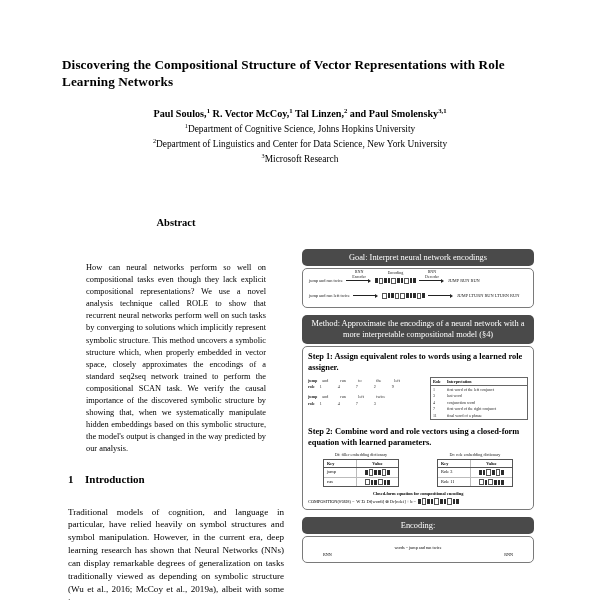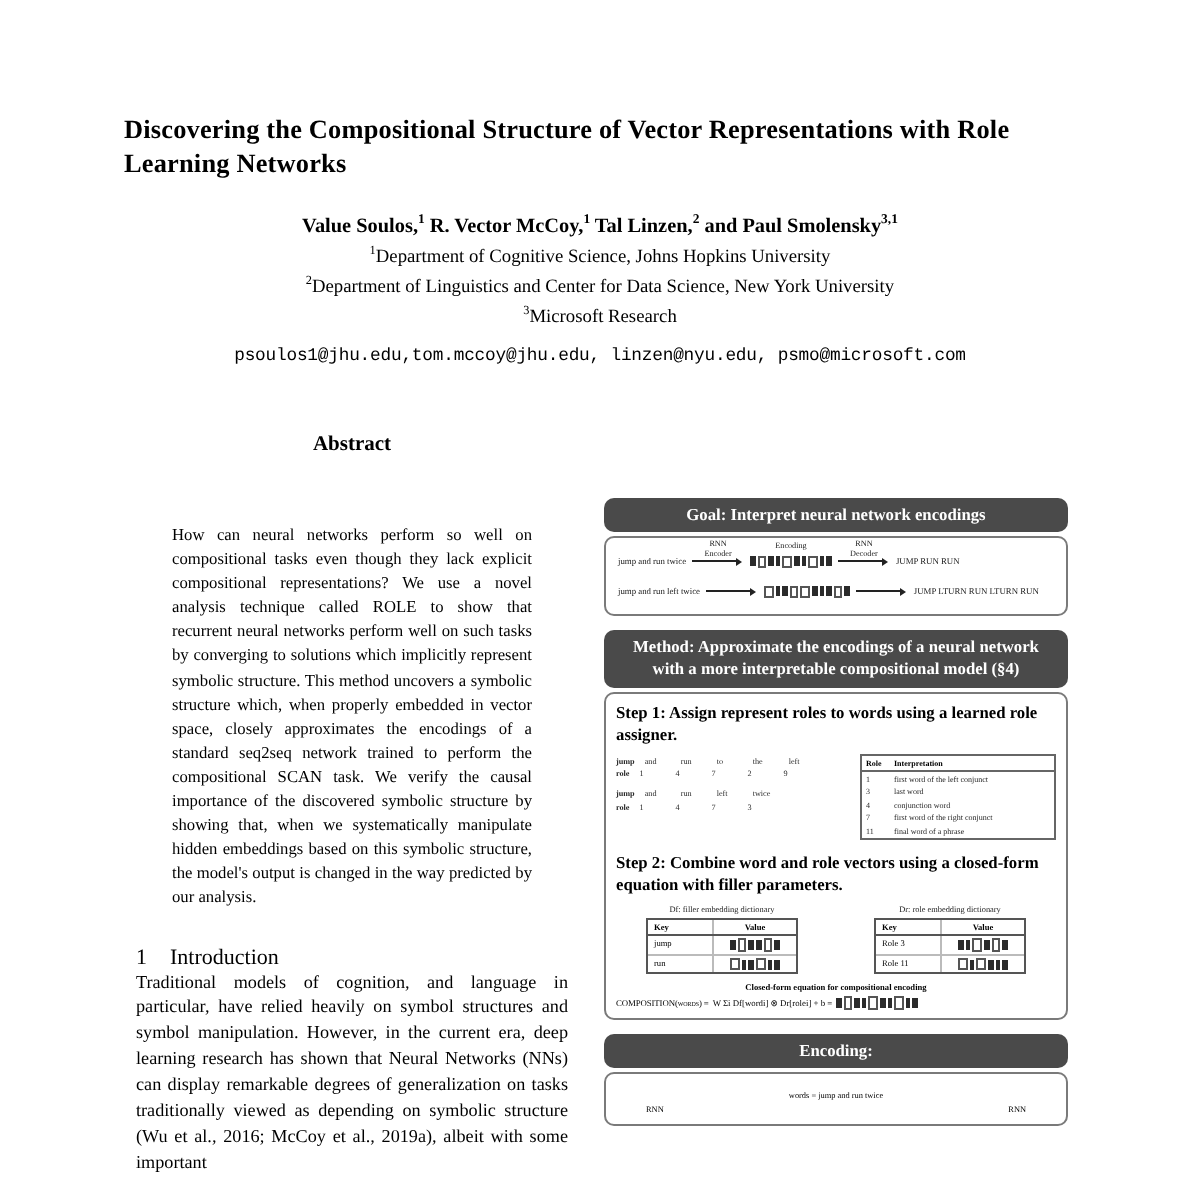--- a/index.html
+++ b/index.html
@@ -30,29 +30,29 @@
   
   .cols{position:absolute;top:205px;left:0;width:600px;height:402px;}
   .col-left{position:absolute;left:68px;top:0;width:216px;}
   .col-right{position:absolute;left:302px;top:44px;width:232px;}
 
   .abs-head{text-align:center;font-weight:bold;font-size:10.5px;margin:12px 0 9px 0;}
   .abs-body{
     font-size:8.35px;line-height:1.45;text-align:justify;
     padding:0 18px 0 18px;hyphens:auto;margin-top:34px;
   }
-  .sec-head{font-weight:normal;font-size:11px;margin:17px 0 0 0;}
+  .sec-head{font-weight:bold;font-size:11px;margin:17px 0 21px 0;}
   .sec-head .num{display:inline-block;width:17px;}
   .body-text{font-size:9.1px;line-height:1.42;text-align:justify;font-family:Liberation Serif, serif;}
 
   
   .panel{margin-bottom:7px;}
   .pbar{
     background:#4a4a4a;color:#fff;border-radius:5px;
-    text-align:center;font-weight:bold;font-size:8.4px;
+    text-align:center;font-weight:normal;font-size:8.4px;
     padding:3px 6px;line-height:1.33;
   }
   .pbox{
     border:1px solid #7a7a7a;border-radius:5px;margin-top:2px;
     padding:5px 6px;background:#fff;
   }
   .pbox.tight{padding:4px 5px;}
   .step-head{font-weight:bold;font-size:8.4px;line-height:1.32;margin:0 0 4px 0;}
   .res-head{font-weight:bold;font-size:8.6px;line-height:1.38;margin:0 0 3px 0;}
 
@@ -107,37 +107,36 @@
 </style>
 </head>
 <body>
 
 <div class="page">
 
   <h1 class="title">Discovering the Compositional Structure of Vector Representations with Role Learning Networks</h1>
 
   <div class="authors">
     <span><span></span></span>
-    <span>Value Soulos,</span><sup>1</sup>
+    <span>Paul Soulos,</span><sup>1</sup>
     <span>R. Vector McCoy,</span><sup>1</sup>
     <span>Tal Linzen,</span><sup>2</sup>
     <span>and Paul Smolensky</span><sup>3,1</sup>
   </div>
 
   <div class="affil">
     <sup>1</sup><span>Department of Cognitive Science, Johns Hopkins University</span>
   </div>
   <div class="affil">
     <sup>2</sup><span>Department of Linguistics and Center for Data Science, New York University</span>
   </div>
   <div class="affil">
     <sup>3</sup><span>Microsoft Research</span>
   </div>
 
-  <div class="emails">psoulos1@jhu.edu,tom.mccoy@jhu.edu, linzen@nyu.edu, psmo@microsoft.com</div>
 
   <div class="cols">
 
     <div class="col-left">
       <div class="abs-head">Abstract</div>
       <div class="abs-body">How can neural networks perform so well on compositional tasks even though they lack explicit compositional representations? We use a novel analysis technique called ROLE to show that recurrent neural networks perform well on such tasks by converging to solutions which implicitly represent symbolic structure. This method uncovers a symbolic structure which, when properly embedded in vector space, closely approximates the encodings of a standard seq2seq network trained to perform the compositional SCAN task. We verify the causal importance of the discovered symbolic structure by showing that, when we systematically manipulate hidden embeddings based on this symbolic structure, the model's output is changed in the way predicted by our analysis.</div>
 
       <div class="sec-head">
         <span class="num">1</span><span>Introduction</span>
       </div>
@@ -212,21 +211,21 @@
           </div>
 
         </div>
       </div>
 
       <div class="panel">
         <div class="pbar">Method: Approximate the encodings of a neural network with a more interpretable compositional model (§4)</div>
 
         <div class="pbox tight">
 
-          <div class="step-head">Step 1: Assign represent roles to words using a learned role assigner.</div>
+          <div class="step-head">Step 1: Assign equivalent roles to words using a learned role assigner.</div>
 
           <div class="s1">
             <div class="left">
               <div class="minirow">
                 <b>jump</b>
                 <span>and</span>
                 <span>run</span>
                 <span>to</span>
                 <span>the</span>
                 <span>left</span>
@@ -276,21 +275,21 @@
                 <span class="c1">7</span>
                 <span class="c2">first word of the right conjunct</span>
               </div>
               <div class="tr">
                 <span class="c1">11</span>
                 <span class="c2">final word of a phrase</span>
               </div>
             </div>
           </div>
 
-          <div class="step-head" style="margin-top:6px;">Step 2: Combine word and role vectors using a closed-form equation with filler parameters.</div>
+          <div class="step-head" style="margin-top:6px;">Step 2: Combine word and role vectors using a closed-form equation with learned parameters.</div>
 
           <div class="dicts">
             <div class="dict">
               <div class="cap">Df: filler embedding dictionary</div>
               <div class="kv">
                 <div class="hr">
                   <span class="k">Key</span>
                   <span class="v">Value</span>
                 </div>
                 <div class="r">

